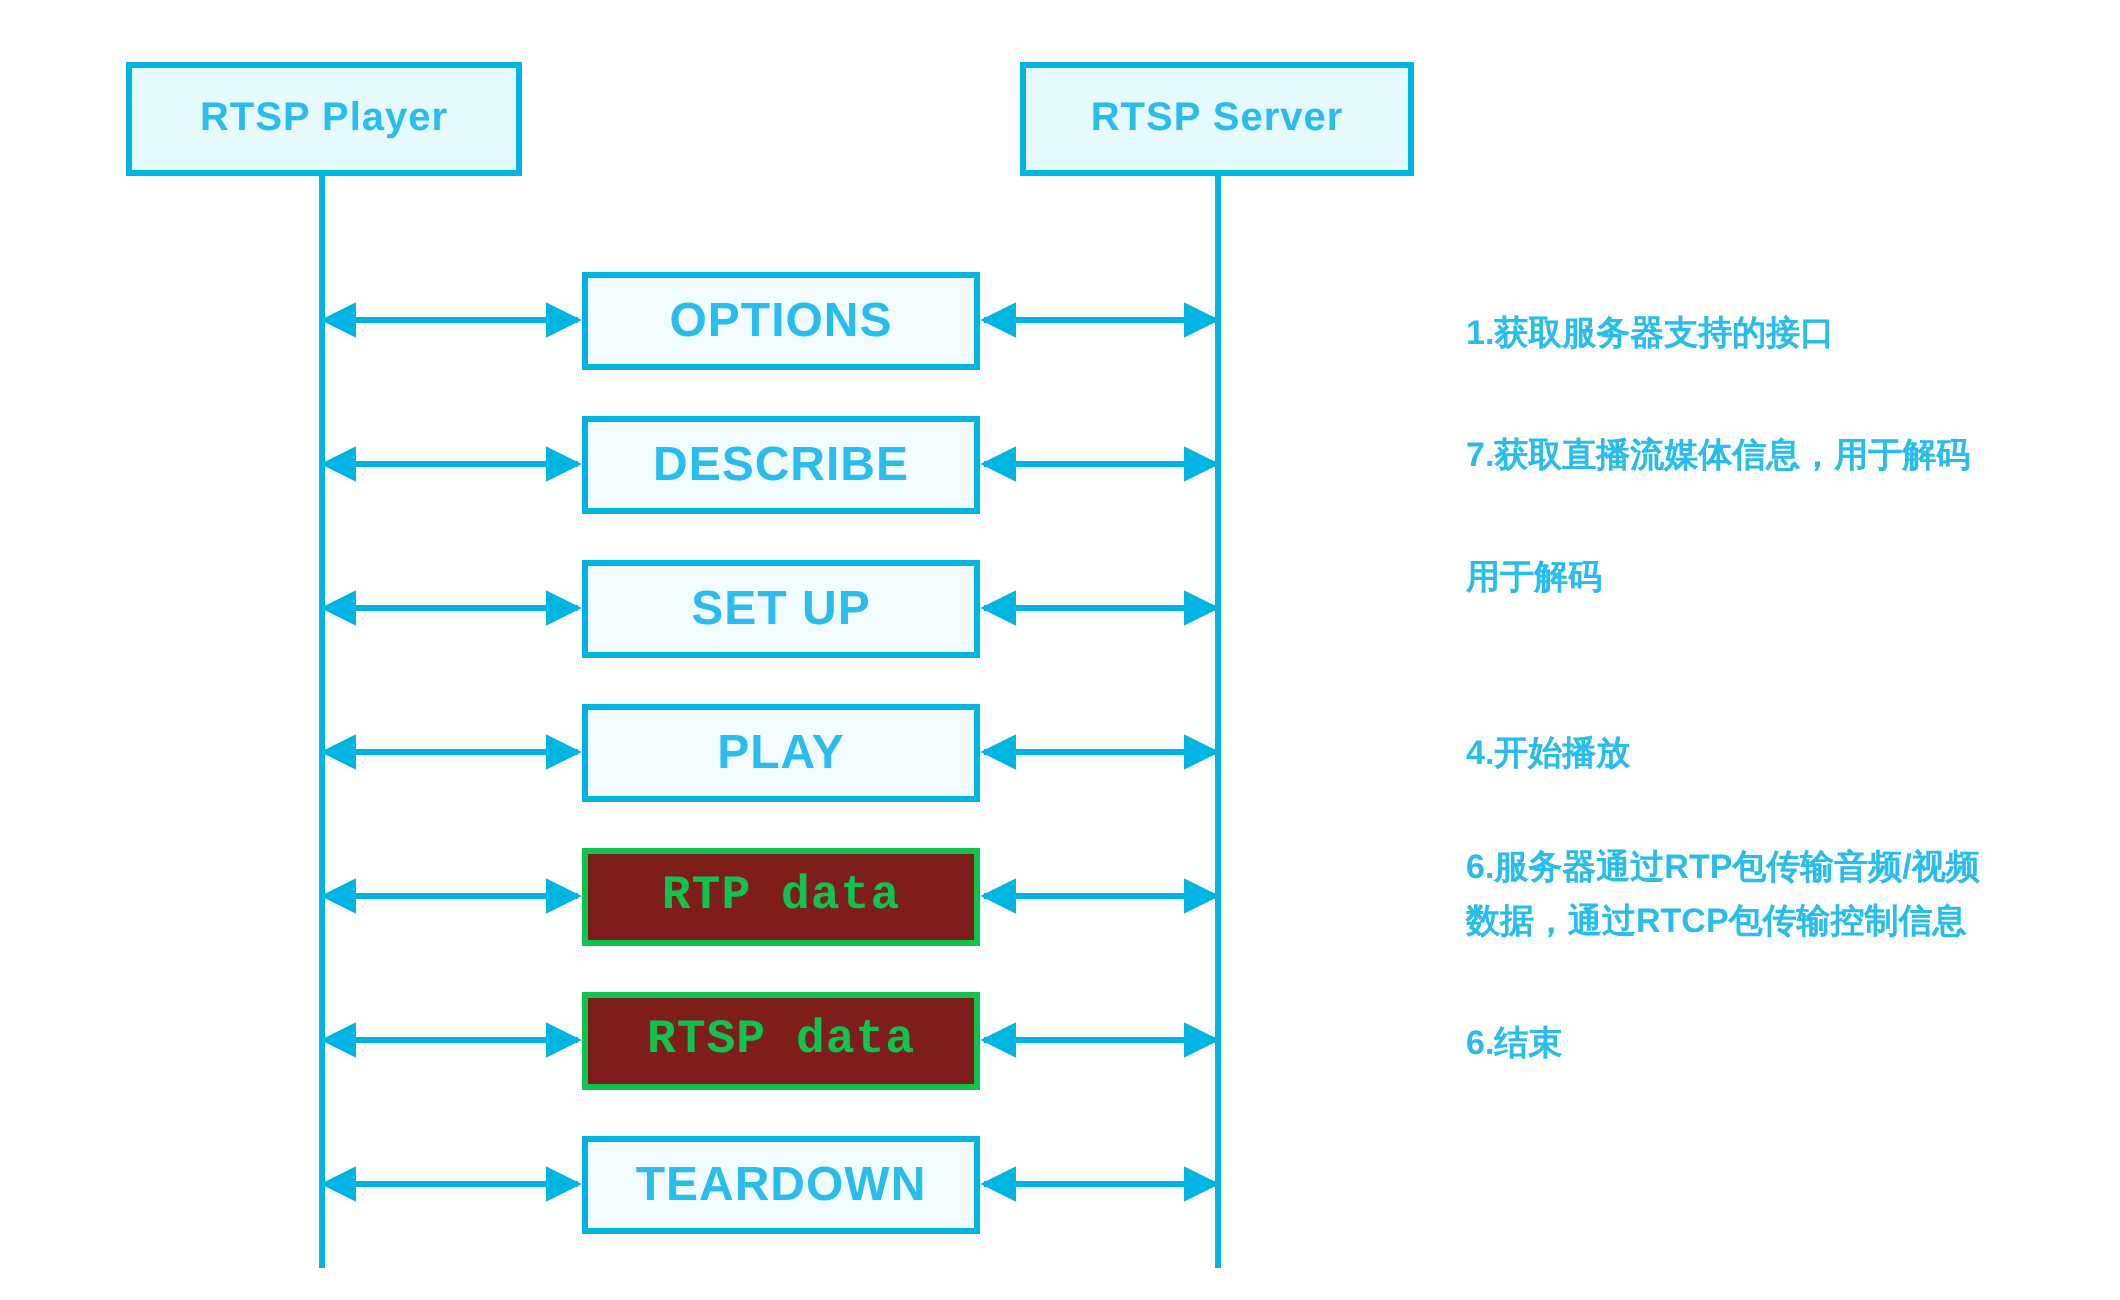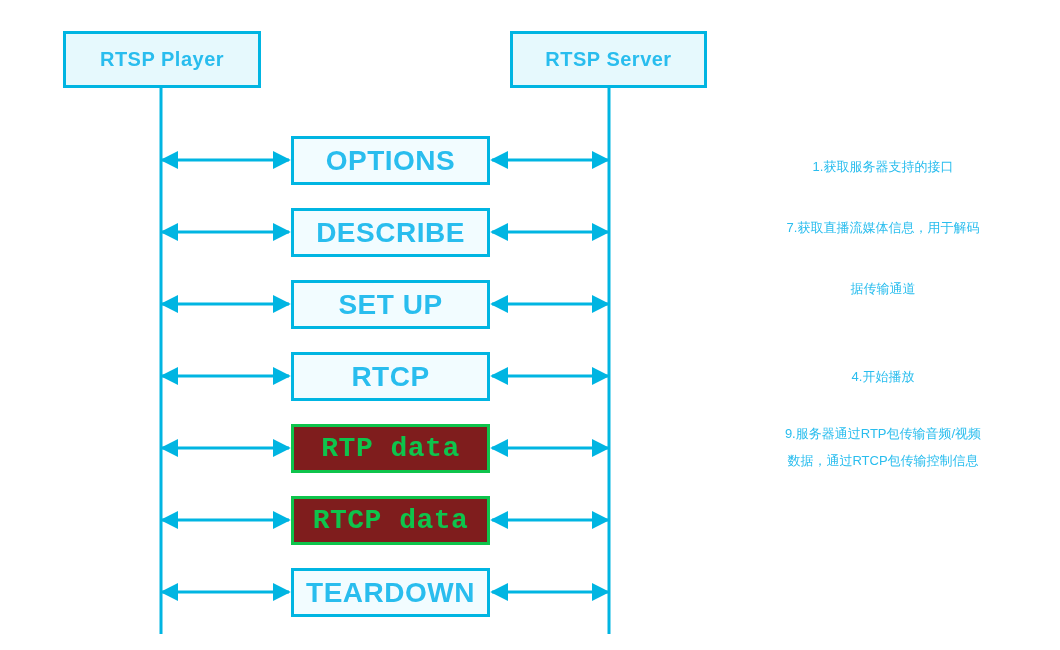--- a/index.html
+++ b/index.html
@@ -62,42 +62,41 @@
     position: absolute;
     left: 291px;
     width: 199px;
     height: 49px;
     box-sizing: border-box;
     border: 3px solid #00b5e2;
     background: #f2fcff;
     display: flex;
     align-items: center;
     justify-content: center;
-    font-size: 28px;
+    font-size: 24px;
     font-weight: bold;
     color: #29bdee;
     letter-spacing: 0.5px;
   }
   .msg-box.green {
     border-color: #0ec44c;
     background: #7f1d1d;
     color: #0ec44c;
     font-family: Liberation Mono, monospace;
   }
 
   
   .note {
     position: absolute;
     left: 733px;
     width: 300px;
     color: #29bdee;
-    font-size: 13px;
-    font-weight: normal;
+    font-size: 17px;
+    font-weight: bold;
     line-height: 27px;
-    text-align: center;
   }
   .note .note-line { display: block; white-space: pre; }
 </style>
 </head>
 <body>
 
 <div id="diagram-root">
 
   <svg id="svg-layer" viewBox="0 0 1060 650" xmlns="http://www.w3.org/2000/svg">
     <defs>
@@ -144,50 +143,53 @@
 
   <div class="msg-box" style="top:208px">
     <span>DESCRIBE</span>
   </div>
 
   <div class="msg-box" style="top:280px">
     <span>SET UP</span>
   </div>
 
   <div class="msg-box" style="top:352px">
-    <span>RTCP</span>
+    <span>PLAY</span>
   </div>
 
   <div class="msg-box green" style="top:424px">
     <span>RTP data</span>
   </div>
 
   <div class="msg-box green" style="top:496px">
-    <span>RTCP data</span>
+    <span>RTSP data</span>
   </div>
 
   <div class="msg-box" style="top:568px">
     <span>TEARDOWN</span>
   </div>
 
   <div class="note" style="top:153px">
     <span class="note-line">1.获取服务器支持的接口</span>
   </div>
 
   <div class="note" style="top:214px">
     <span class="note-line">7.获取直播流媒体信息，用于解码</span>
   </div>
 
   <div class="note" style="top:275px">
-    <span class="note-line">据传输通道</span>
+    <span class="note-line">用于解码</span>
   </div>
 
   <div class="note" style="top:363px">
     <span class="note-line">4.开始播放</span>
   </div>
 
   <div class="note" style="top:420px">
-    <span class="note-line">9.服务器通过RTP包传输音频/视频</span>
+    <span class="note-line">6.服务器通过RTP包传输音频/视频</span>
     <span class="note-line">数据，通过RTCP包传输控制信息</span>
   </div>
 
+  <div class="note" style="top:508px">
+    <span class="note-line">6.结束</span>
+  </div>
 
 </div>
 
 </body></html>

